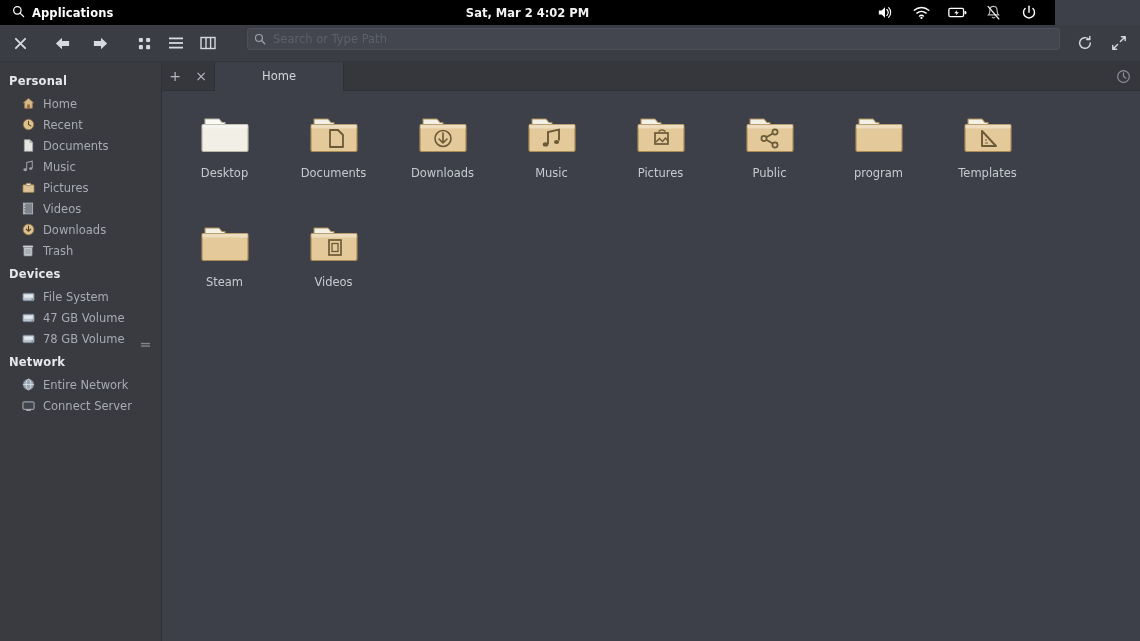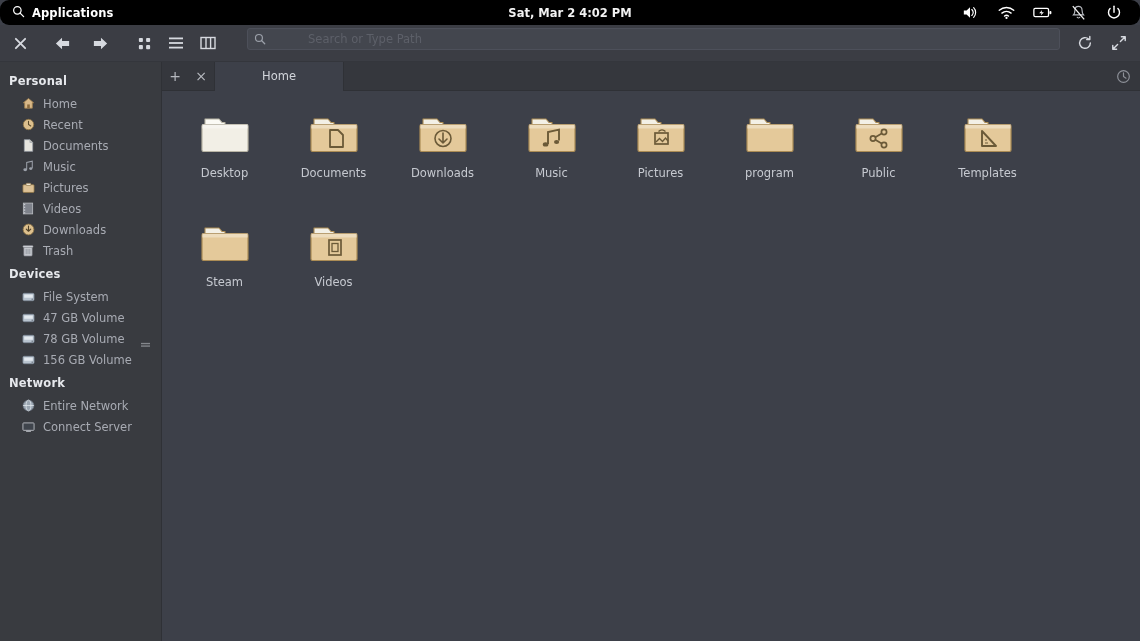--- a/index.html
+++ b/index.html
@@ -5,24 +5,23 @@
   * { box-sizing: border-box; margin:0; padding:0; }
   html,body{
     width:1140px; height:641px; overflow:hidden;
     background:#3d4049;
     font-family:"DejaVu Sans","Liberation Sans",sans-serif;
     -webkit-font-smoothing:antialiased;
   }
 
   
   #top-panel{
-    position:absolute; left:0; top:0; width:1140px; height:25px;
+    position:absolute; left:0; top:0; width:1055px; height:25px;
     background:#000; display:flex; align-items:center;
     color:#ffffff;
-    border-radius:9px;
   }
   #app-menu{
     display:flex; align-items:center; gap:7px;
     padding:0 10px 0 12px; height:25px; cursor:pointer;
   }
   #app-menu .lbl{ font-size:11.5px; font-weight:bold; letter-spacing:.1px; color:#fff; }
   .sicon{ display:inline-block; }
 
   #clock-area{
     position:absolute; left:0; right:0; top:0; height:25px;
@@ -48,21 +47,21 @@
   }
   .tb-btn{
     width:30px;height:30px;display:flex;align-items:center;justify-content:center;
     cursor:pointer; border-radius:3px;
   }
   #tb-left{ display:flex; align-items:center; padding-left:5px; gap:2px;}
   #view-group{ display:flex; align-items:center; margin-left:12px; gap:2px;}
   #search-wrap{
     flex:1; margin:0 10px 8px 24px; height:22px; position:relative;
     background:#43464e; border:1px solid #4d505a; border-radius:3px;
-    display:flex; align-items:center; padding-left:6px;gap:35px;
+    display:flex; align-items:center; padding-left:6px;
   }
   #search-input{
     flex:1; border:none; outline:none; background:transparent;
     color:#c9ccd2; font-size:11.5px; padding-left:7px; height:20px;
     font-family:"DejaVu Sans","Liberation Sans",sans-serif;
   }
   #search-input::placeholder{ color:#5d6069; }
   #tb-right{ display:flex; align-items:center; padding-right:6px; gap:4px;}
 
   
@@ -395,30 +394,20 @@
     </span>
     <span class="t">78 GB Volume</span>
     <span class="eject">
       <svg width="11" height="9" viewBox="0 0 12 10">
           <rect x="1" y="3.2" width="10" height="1.5" fill="#c2c5cb"></rect>
           <rect x="1" y="6" width="10" height="1.5" fill="#c2c5cb"></rect>
         </svg>
     </span>
   </div>
 
-  <div class="sb-item">
-    <span class="sb-ico">
-      <svg width="13" height="12" viewBox="0 0 14 12">
-          <rect x="1" y="2" width="12" height="8" rx="1.2" fill="#b9c4cf" stroke="#7b8794" stroke-width=".8"></rect>
-          <rect x="2.4" y="3.4" width="9.2" height="3.4" fill="#e3e9ef"></rect>
-          <circle cx="11" cy="8.4" r=".8" fill="#6d7681"></circle>
-        </svg>
-    </span>
-    <span class="t">156 GB Volume</span>
-  </div>
 
   <div class="sb-head" style="">Network</div>
 
   <div class="sb-item">
     <span class="sb-ico">
       <svg width="13" height="13" viewBox="0 0 14 14">
           <circle cx="7" cy="7" r="5.8" fill="#9aa5b1" stroke="#6d7681" stroke-width=".8"></circle>
           <ellipse cx="7" cy="7" rx="2.6" ry="5.8" fill="none" stroke="#e3e9ef" stroke-width=".8"></ellipse>
           <line x1="1.2" y1="7" x2="12.8" y2="7" stroke="#e3e9ef" stroke-width=".8"></line>
         </svg>
@@ -486,40 +475,40 @@
           <path d="M23 31l3.5-3.5 3 3 3-3.5 2.5 3" fill="none" stroke="#6b5a38" stroke-width="1.4"></path>
           <path d="M25.5 20.5c2-2 5-2 7 0" fill="none" stroke="#6b5a38" stroke-width="1.3"></path>
         </svg>
         <div class="fname">Pictures</div>
       </div>
       <div class="fitem">
         <svg class="ficon" viewBox="0 0 56 48">
           <path d="M8 8h14l3 3.5h3V15H8z" fill="#f3f0e6" stroke="#ab8c55" stroke-width="1.1" stroke-linejoin="round"></path>
           <rect x="5" y="13.5" width="46" height="27" rx="1.4" fill="#e4c99a" stroke="#ab8c55" stroke-width="1.2"></rect>
           <rect x="5" y="13.5" width="46" height="4" fill="rgba(255,255,255,.35)"></rect>
-        </svg>
-        <div class="fname">program</div>
-      </div>
-      <div class="fitem">
-        <svg class="ficon" viewBox="0 0 56 48">
-          <path d="M8 8h14l3 3.5h3V15H8z" fill="#f3f0e6" stroke="#ab8c55" stroke-width="1.1" stroke-linejoin="round"></path>
-          <rect x="5" y="13.5" width="46" height="27" rx="1.4" fill="#e4c99a" stroke="#ab8c55" stroke-width="1.2"></rect>
-          <rect x="5" y="13.5" width="46" height="4" fill="rgba(255,255,255,.35)"></rect>
           <circle cx="33" cy="21" r="2.6" fill="none" stroke="#6b5a38" stroke-width="1.7"></circle>
           <circle cx="22" cy="27.5" r="2.6" fill="none" stroke="#6b5a38" stroke-width="1.7"></circle>
           <circle cx="33" cy="34" r="2.6" fill="none" stroke="#6b5a38" stroke-width="1.7"></circle>
           <path d="M30.7 22.4 24.3 26.2M24.3 28.8l6.4 3.8" stroke="#6b5a38" stroke-width="1.7"></path>
         </svg>
         <div class="fname">Public</div>
       </div>
       <div class="fitem">
         <svg class="ficon" viewBox="0 0 56 48">
           <path d="M8 8h14l3 3.5h3V15H8z" fill="#f3f0e6" stroke="#ab8c55" stroke-width="1.1" stroke-linejoin="round"></path>
           <rect x="5" y="13.5" width="46" height="27" rx="1.4" fill="#e4c99a" stroke="#ab8c55" stroke-width="1.2"></rect>
           <rect x="5" y="13.5" width="46" height="4" fill="rgba(255,255,255,.35)"></rect>
+        </svg>
+        <div class="fname">program</div>
+      </div>
+      <div class="fitem">
+        <svg class="ficon" viewBox="0 0 56 48">
+          <path d="M8 8h14l3 3.5h3V15H8z" fill="#f3f0e6" stroke="#ab8c55" stroke-width="1.1" stroke-linejoin="round"></path>
+          <rect x="5" y="13.5" width="46" height="27" rx="1.4" fill="#e4c99a" stroke="#ab8c55" stroke-width="1.2"></rect>
+          <rect x="5" y="13.5" width="46" height="4" fill="rgba(255,255,255,.35)"></rect>
           <path d="M22 35h14L22 20z" fill="none" stroke="#6b5a38" stroke-width="1.9" stroke-linejoin="round"></path>
           <path d="M25 32h3M25 29h2" stroke="#6b5a38" stroke-width="1.2"></path>
         </svg>
         <div class="fname">Templates</div>
       </div>
       <div class="fitem">
         <svg class="ficon" viewBox="0 0 56 48">
           <path d="M8 8h14l3 3.5h3V15H8z" fill="#f3f0e6" stroke="#ab8c55" stroke-width="1.1" stroke-linejoin="round"></path>
           <rect x="5" y="13.5" width="46" height="27" rx="1.4" fill="#e4c99a" stroke="#ab8c55" stroke-width="1.2"></rect>
           <rect x="5" y="13.5" width="46" height="4" fill="rgba(255,255,255,.35)"></rect>

